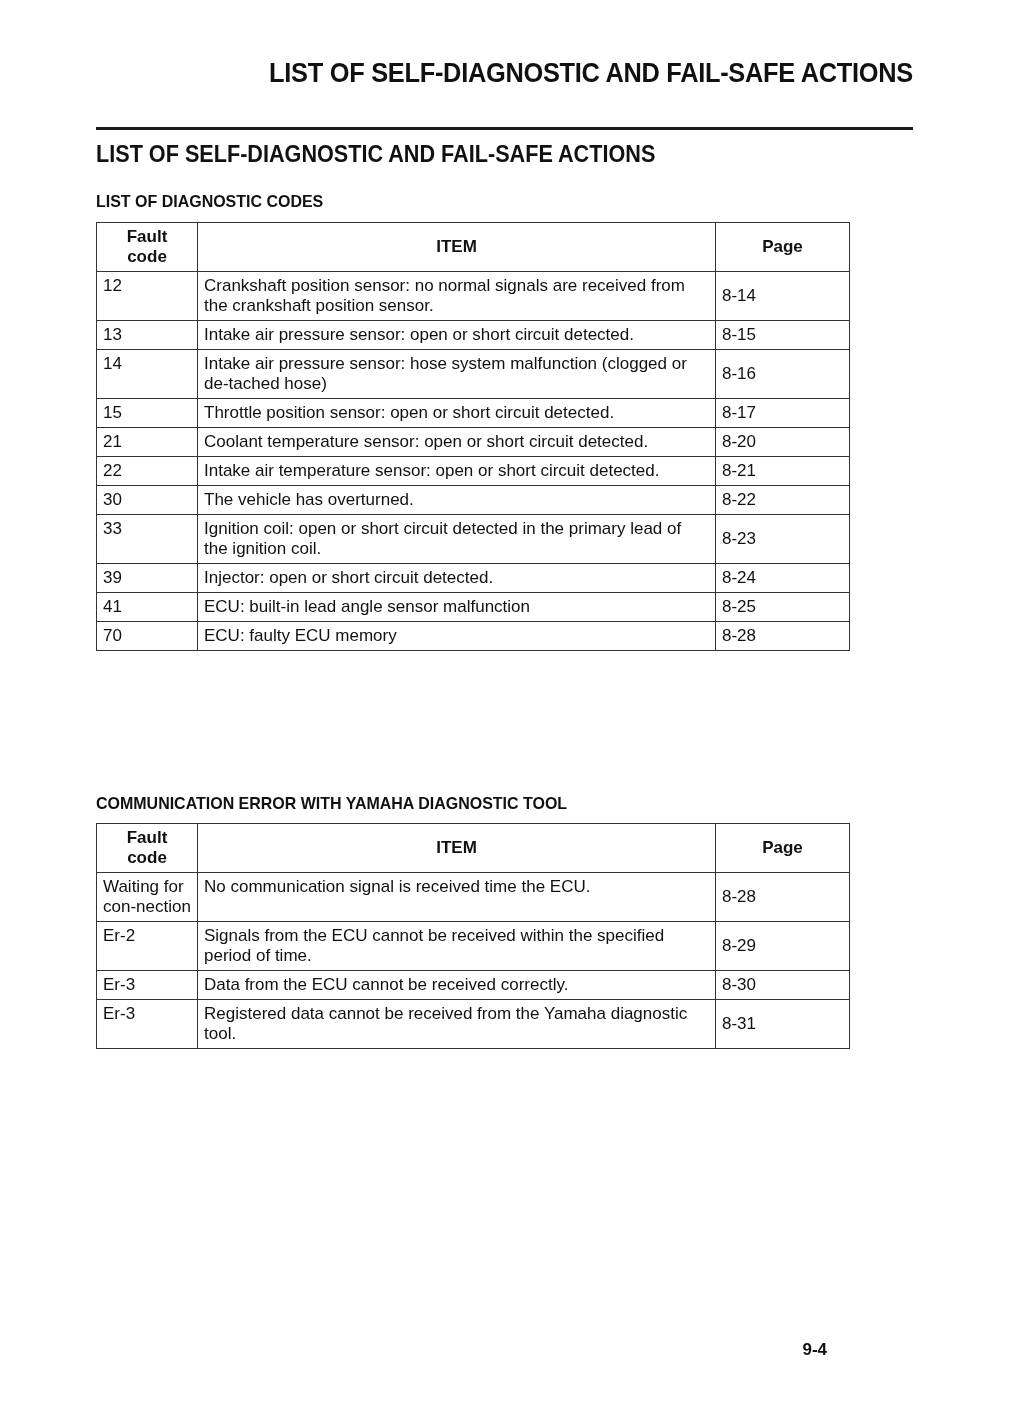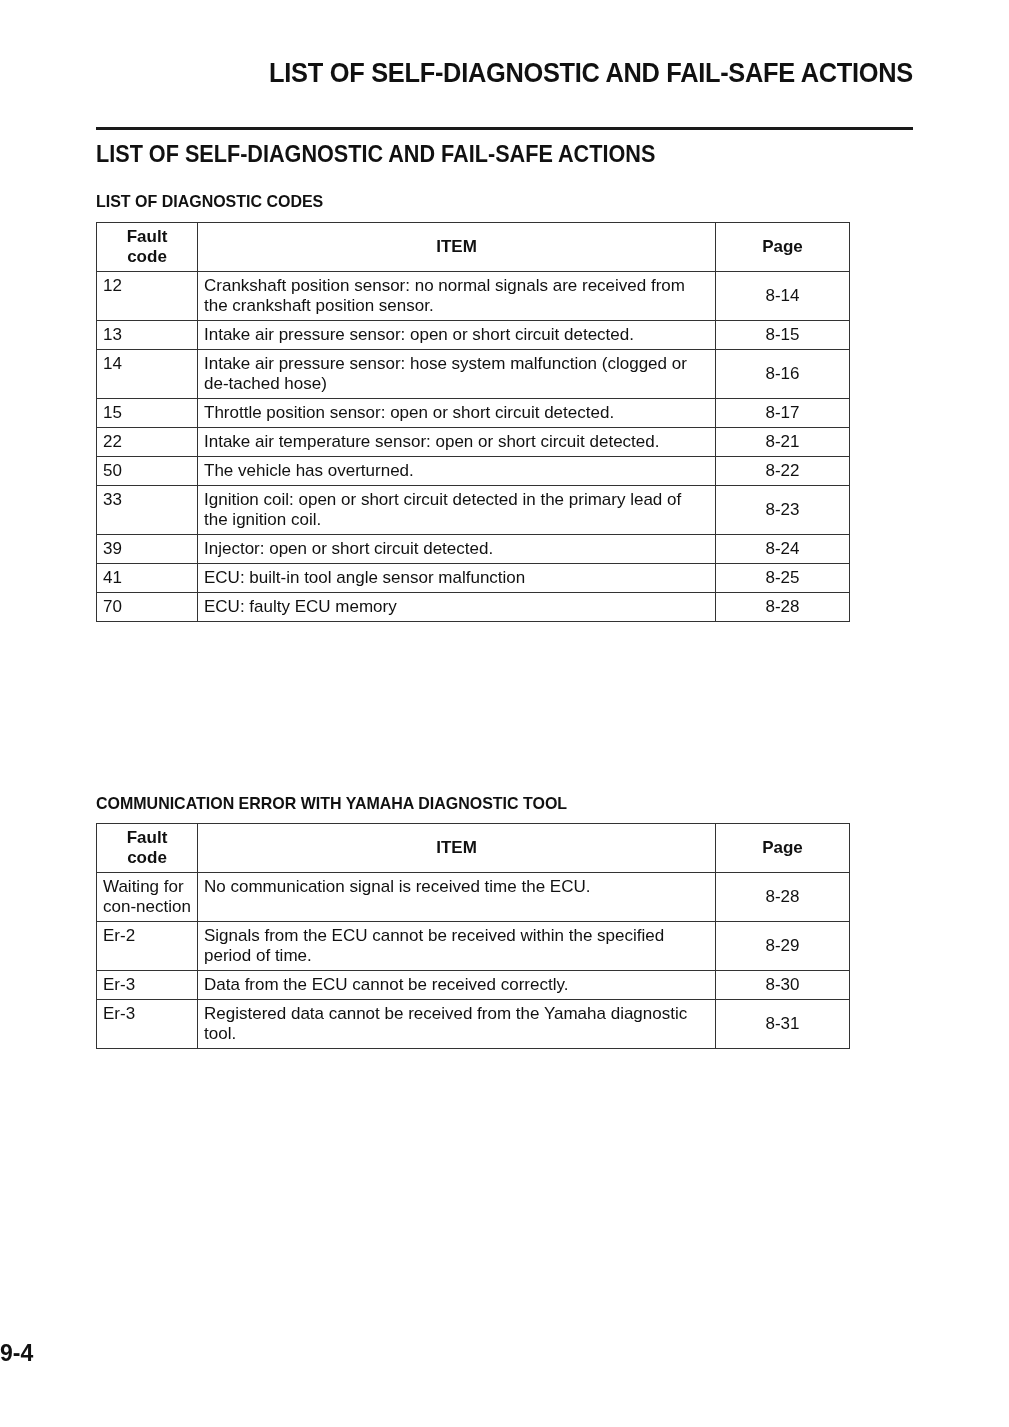--- a/index.html
+++ b/index.html
@@ -27,26 +27,26 @@
   table.codes {
     position: absolute; left: 96px; width: 754px;
     border-collapse: collapse; font-size: 17px; line-height: 20px;
   }
   table.codes th, table.codes td {
     border: 1.5px solid #333333; vertical-align: top; padding: 4px 6px 4px 6px;
   }
   table.codes th {
     font-weight: bold; text-align: center; vertical-align: middle; padding: 2px 6px;
   }
-  table.codes td.page { text-align: center; vertical-align: middle; }
+  table.codes td.page { vertical-align: middle; }
   col.c1 { width: 101px; }
   col.c3 { width: 134px; }
   .page-number {
-    position: absolute; left: 0; width: 827px; top: 1340px; text-align: left;
-    font-weight: bold; font-size: 23px;
+    position: absolute; left: 0; width: 827px; top: 1340px; text-align: right;
+    font-weight: bold; font-size: 17px;
   }
 </style>
 </head>
 <body>
 
 <div class="running-header">LIST OF SELF-DIAGNOSTIC AND FAIL-SAFE ACTIONS</div>
 <div class="header-rule"></div>
 <div class="section-title">LIST OF SELF-DIAGNOSTIC AND FAIL-SAFE ACTIONS</div>
 
 <div class="sub-title" style="top:192px;">LIST OF DIAGNOSTIC CODES</div>
@@ -81,42 +81,47 @@
         <td>14</td>
         <td>Intake air pressure sensor: hose system malfunction (clogged or de-tached hose)</td>
         <td class="page">8-16</td>
       </tr>
       <tr>
         <td>15</td>
         <td>Throttle position sensor: open or short circuit detected.</td>
         <td class="page">8-17</td>
       </tr>
       <tr>
+        <td>21</td>
+        <td>Coolant temperature sensor: open or short circuit detected.</td>
+        <td class="page">8-20</td>
+      </tr>
+      <tr>
         <td>22</td>
         <td>Intake air temperature sensor: open or short circuit detected.</td>
         <td class="page">8-21</td>
       </tr>
       <tr>
-        <td>50</td>
+        <td>30</td>
         <td>The vehicle has overturned.</td>
         <td class="page">8-22</td>
       </tr>
       <tr>
         <td>33</td>
         <td>Ignition coil: open or short circuit detected in the primary lead of the ignition coil.</td>
         <td class="page">8-23</td>
       </tr>
       <tr>
         <td>39</td>
         <td>Injector: open or short circuit detected.</td>
         <td class="page">8-24</td>
       </tr>
       <tr>
         <td>41</td>
-        <td>ECU: built-in tool angle sensor malfunction</td>
+        <td>ECU: built-in lead angle sensor malfunction</td>
         <td class="page">8-25</td>
       </tr>
       <tr>
         <td>70</td>
         <td>ECU: faulty ECU memory</td>
         <td class="page">8-28</td>
       </tr>
     </tbody>
 </table>
 

